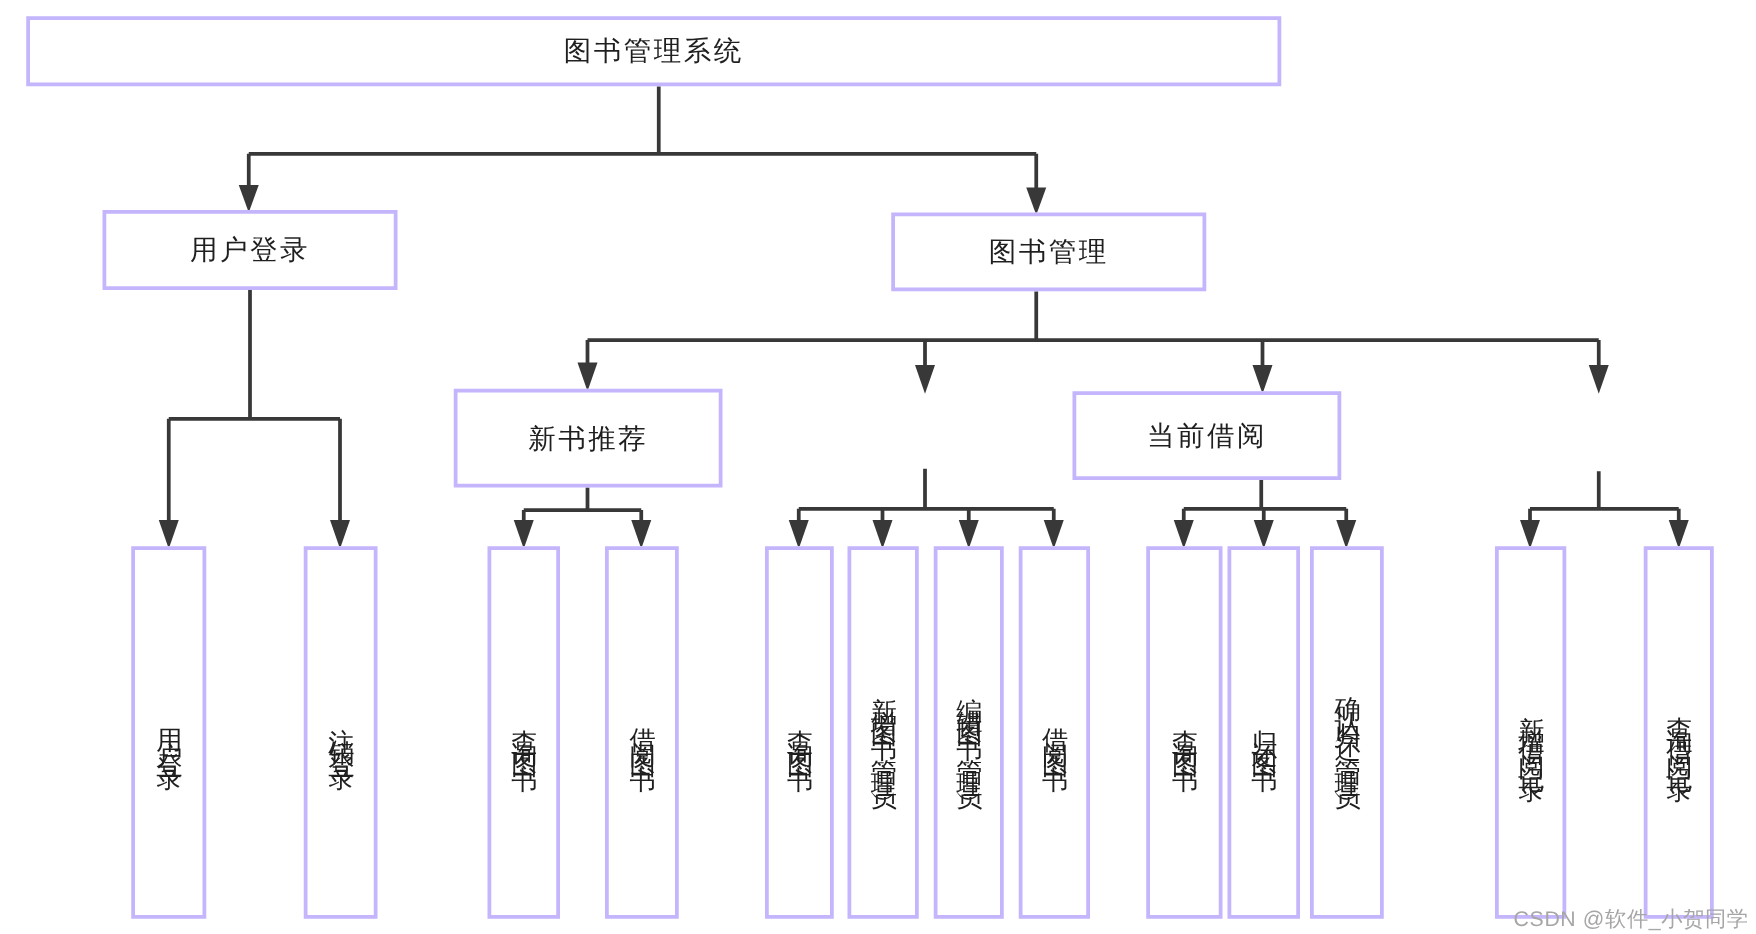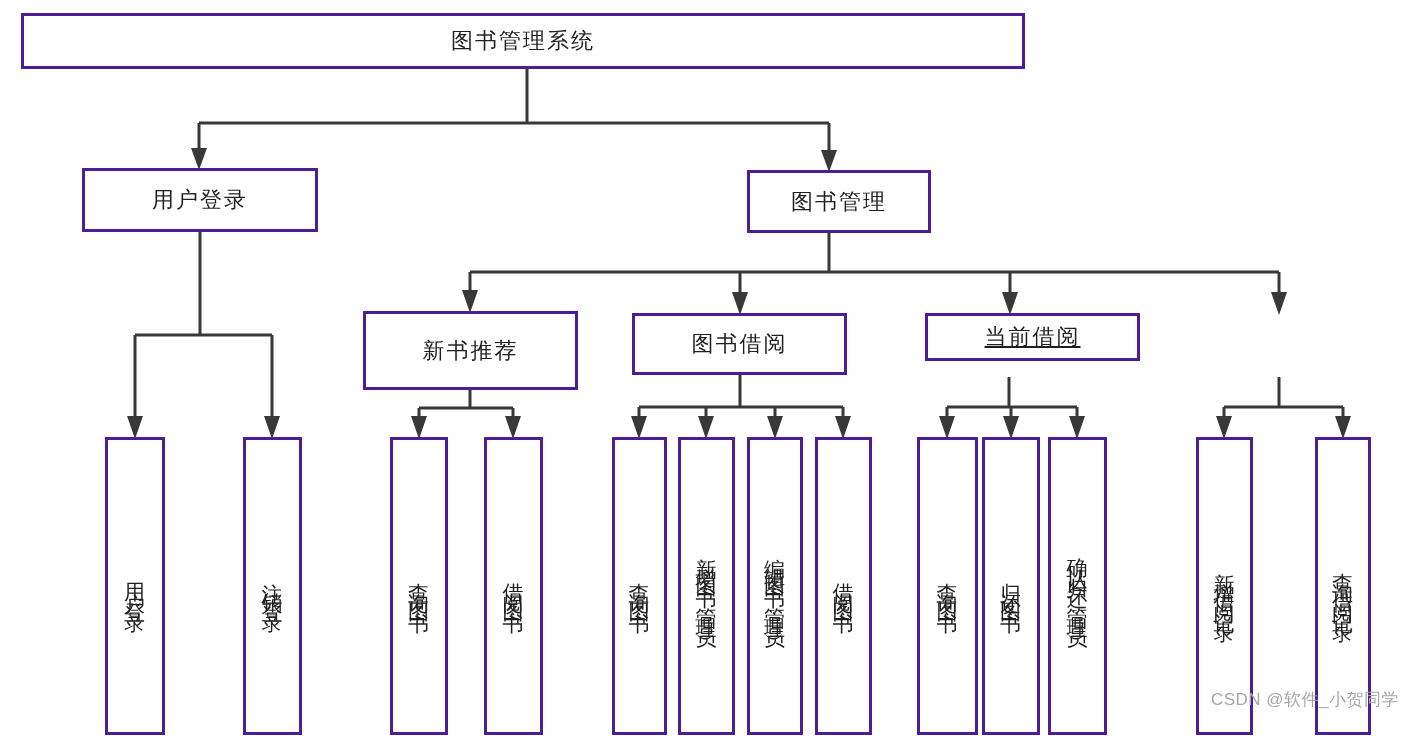--- a/index.html
+++ b/index.html
@@ -16,41 +16,41 @@
   }
 
   svg.connectors {
     position: absolute;
     left: 0; top: 0;
     width: 1405px; height: 747px;
   }
 
   .node {
     position: absolute;
-    border: 3px solid #4c1d95;
+    border: 3px solid #c4b5fd;
     background: #ffffff;
     display: flex;
     align-items: center;
     justify-content: center;
     font-size: 22px;
     color: #1f1f1f;
   }
 
   .hnode { letter-spacing: 2px; }
 
   .vnode {
     writing-mode: vertical-rl;   
     font-size: 21px;
     letter-spacing: 10px;
     line-height: 1;
   }
 
   .watermark {
     position: absolute;
-    top: 688px;
+    top: 724px;
     right: 6px;
     font-size: 17px;
     letter-spacing: 0.5px;
     color: #a6a6a6;
     white-space: nowrap;
   }
 </style>
 </head>
 <body>
 
@@ -88,25 +88,24 @@
     <polygon points="1069,416 1085,416 1077,439" fill="#383838" stroke="none"></polygon>
 
     <path d="M1279 377 V407 M1224 407 H1343 M1224 407 V418 M1343 407 V418"></path>
     <polygon points="1216,416 1232,416 1224,439" fill="#383838" stroke="none"></polygon>
     <polygon points="1335,416 1351,416 1343,439" fill="#383838" stroke="none"></polygon>
   </svg>
 
   <div class="node hnode" style="left:21px; top:13px; width:1004px; height:56px;">图书管理系统</div>
 
   <div class="node hnode" style="left:82px; top:168px; width:236px; height:64px;">用户登录</div>
-  <div class="node hnode" style="left:747px; top:170px; width:184px; height:63px;">图书管理</div>
+  <div class="node hnode" style="left:713px; top:170px; width:252px; height:63px;">图书管理</div>
 
   <div class="node hnode" style="left:363px; top:311px; width:215px; height:79px;">新书推荐</div>
-  <div class="node hnode" style="left:632px; top:313px; width:215px; height:62px;">图书借阅</div>
-  <div class="node hnode" style="left:925px; top:313px; width:215px; height:48px;text-decoration:underline;">当前借阅</div>
+  <div class="node hnode" style="left:858px; top:313px; width:215px; height:71px;">当前借阅</div>
 
   <div class="node vnode" style="left:105px; top:437px; width:60px; height:298px;">用户登录</div>
   <div class="node vnode" style="left:243px; top:437px; width:59px; height:298px;">注销登录</div>
 
   <div class="node vnode" style="left:390px; top:437px; width:58px; height:298px;">查询图书</div>
   <div class="node vnode" style="left:484px; top:437px; width:59px; height:298px;">借阅图书</div>
 
   <div class="node vnode" style="left:612px; top:437px; width:55px; height:298px;">查询图书</div>
   <div class="node vnode" style="left:678px; top:437px; width:57px; height:298px;">新增图书（管理员）</div>
   <div class="node vnode" style="left:747px; top:437px; width:56px; height:298px;">编辑图书（管理员）</div>

